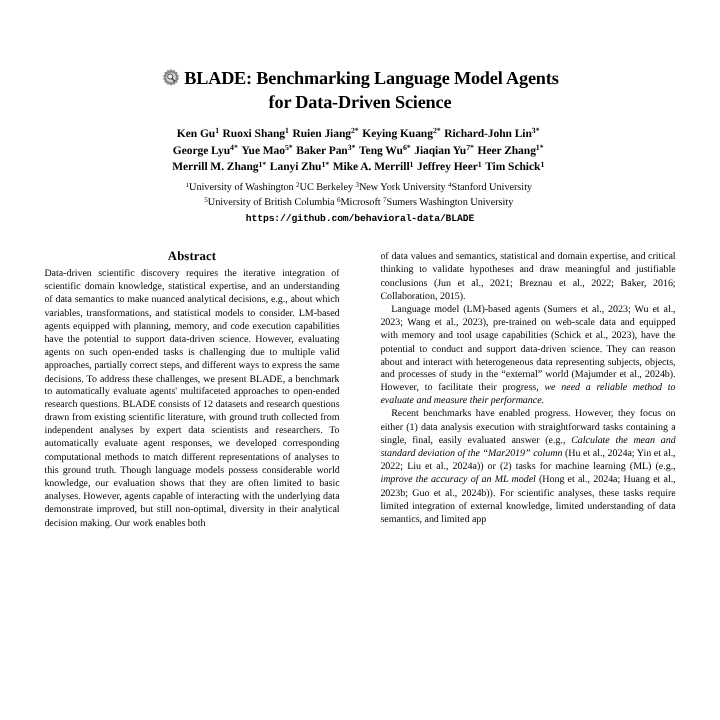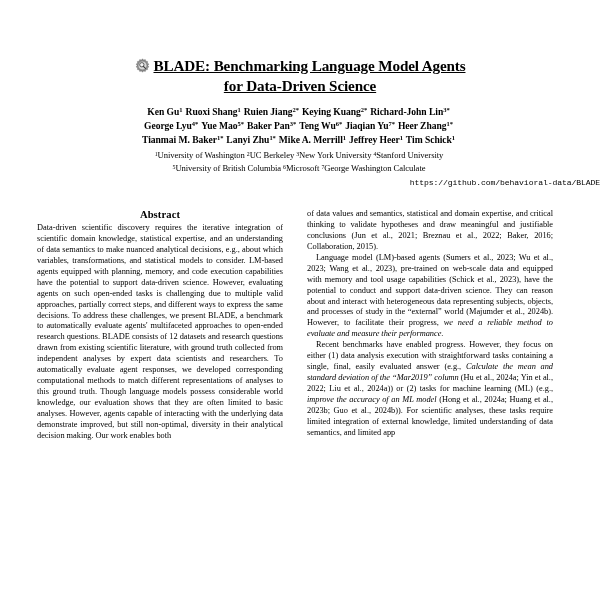--- a/index.html
+++ b/index.html
@@ -30,21 +30,20 @@
   }
   .paper-title {
     font-size: 15.2px;
     font-weight: bold;
     line-height: 1.30;
     letter-spacing: -0.15px;
     margin: 0 48px;
   }
   .title-line {
     display: block;
-    text-decoration: underline;
   }
   .blade-icon {
     display: inline-block;
     width: 15px;
     height: 15px;
     vertical-align: -2px;
     margin-right: 4px;
   }
 
   
@@ -72,44 +71,45 @@
     font-size: 8.6px;
     line-height: 1.45;
     letter-spacing: -0.05px;
   }
   .affils .aline { display: block; white-space: nowrap; }
   .affils sup { vertical-align: 0.42em; font-weight: normal; }
   .aff { margin-right: 2px; }
 
   .repo-url {
     margin-top: 4px;
-    text-align: right;
+    text-align: center;
     font-family: "Liberation Mono", "DejaVu Sans Mono", monospace;
     font-size: 8.1px;
     letter-spacing: -0.1px;
+    font-weight: bold;
   }
 
   
   .columns {
     position: absolute;
     top: 209px;
     left: 0;
     width: 600px;
     height: 391px;
     overflow: hidden;
   }
   .col {
     position: absolute;
     top: 0;
     width: 246px;
     height: 391px;
     overflow: hidden;
   }
   .col-left  { left: 37px; }
-  .col-right { left: 307px; }
+  .col-right { left: 317px; }
 
   .abstract-heading {
     text-align: center;
     font-size: 10.6px;
     font-weight: bold;
     margin: 0 0 3px 0;
     letter-spacing: 0.1px;
   }
 
   p.body {
@@ -142,26 +142,26 @@
             <line x1="17.9" y1="17.8" x2="22.3" y2="22.3" stroke="#3c3c3c" stroke-width="2.4" stroke-linecap="round"></line>
           </svg>
         </span><span>BLADE: Benchmarking Language Model Agents</span>
       </span>
       <span class="title-line">for Data-Driven Science</span>
     </div>
 
     <div class="authors">
       <span class="aline"><span class="auth"><span>Ken Gu</span><sup>1</sup></span><span class="auth"><span>Ruoxi Shang</span><sup>1</sup></span><span class="auth"><span>Ruien Jiang</span><sup>2*</sup></span><span class="auth"><span>Keying Kuang</span><sup>2*</sup></span><span class="auth"><span>Richard-John Lin</span><sup>3*</sup></span></span>
       <span class="aline"><span class="auth"><span>George Lyu</span><sup>4*</sup></span><span class="auth"><span>Yue Mao</span><sup>5*</sup></span><span class="auth"><span>Baker Pan</span><sup>3*</sup></span><span class="auth"><span>Teng Wu</span><sup>6*</sup></span><span class="auth"><span>Jiaqian Yu</span><sup>7*</sup></span><span class="auth"><span>Heer Zhang</span><sup>1*</sup></span></span>
-      <span class="aline"><span class="auth"><span>Tianmai M. Baker</span><sup>1*</sup></span><span class="auth"><span>Lanyi Zhu</span><sup>1*</sup></span><span class="auth"><span>Mike A. Merrill</span><sup>1</sup></span><span class="auth"><span>Jeffrey Heer</span><sup>1</sup></span><span class="auth"><span>Tim Schick</span><sup>1</sup></span></span>
+      <span class="aline"><span class="auth"><span>Merrill M. Zhang</span><sup>1*</sup></span><span class="auth"><span>Lanyi Zhu</span><sup>1*</sup></span><span class="auth"><span>Mike A. Merrill</span><sup>1</sup></span><span class="auth"><span>Jeffrey Heer</span><sup>1</sup></span><span class="auth"><span>Tim Schick</span><sup>1</sup></span></span>
     </div>
 
     <div class="affils">
       <span class="aline"><span class="aff"><sup>1</sup><span>University of Washington</span></span><span class="aff"><sup>2</sup><span>UC Berkeley</span></span><span class="aff"><sup>3</sup><span>New York University</span></span><span class="aff"><sup>4</sup><span>Stanford University</span></span></span>
-      <span class="aline"><span class="aff"><sup>5</sup><span>University of British Columbia</span></span><span class="aff"><sup>6</sup><span>Microsoft</span></span><span class="aff"><sup>7</sup><span>George Washington Calculate</span></span></span>
+      <span class="aline"><span class="aff"><sup>5</sup><span>University of British Columbia</span></span><span class="aff"><sup>6</sup><span>Microsoft</span></span><span class="aff"><sup>7</sup><span>Sumers Washington University</span></span></span>
     </div>
 
     <div class="repo-url">https://github.com/behavioral-data/BLADE</div>
   </div>
 
   <div class="columns">
 
     <div class="col col-left">
       <div class="abstract-heading">Abstract</div>
       <p class="body">Data-driven scientific discovery requires the iterative integration of scientific domain knowledge, statistical expertise, and an understanding of data semantics to make nuanced analytical decisions, e.g., about which variables, transformations, and statistical models to consider. LM-based agents equipped with planning, memory, and code execution capabilities have the potential to support data-driven science. However, evaluating agents on such open-ended tasks is challenging due to multiple valid approaches, partially correct steps, and different ways to express the same decisions. To address these challenges, we present BLADE, a benchmark to automatically evaluate agents' multifaceted approaches to open-ended research questions. BLADE consists of 12 datasets and research questions drawn from existing scientific literature, with ground truth collected from independent analyses by expert data scientists and researchers. To automatically evaluate agent responses, we developed corresponding computational methods to match different representations of analyses to this ground truth. Though language models possess considerable world knowledge, our evaluation shows that they are often limited to basic analyses. However, agents capable of interacting with the underlying data demonstrate improved, but still non-optimal, diversity in their analytical decision making. Our work enables both</p>

